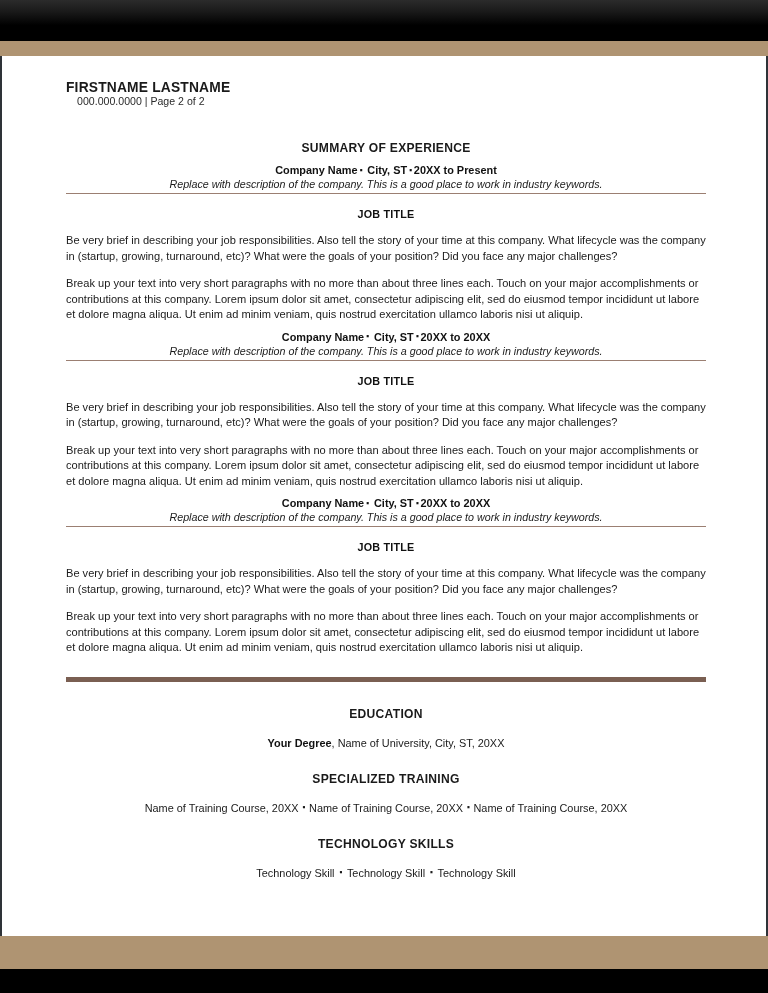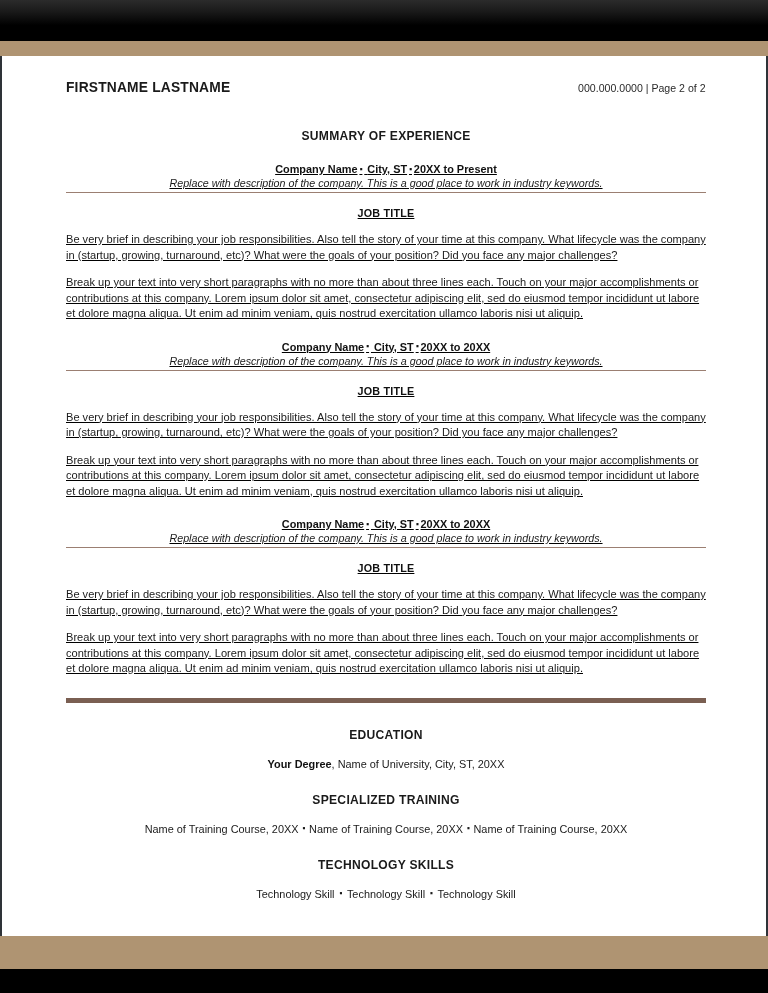--- a/index.html
+++ b/index.html
@@ -59,20 +59,21 @@
     top: 0;
     width: 640px;
   }
 
   
   .doc-header {
     display: flex;
     justify-content: space-between;
     align-items: baseline;
     padding-top: 22px;
+    flex-direction: column;
   }
   .header-name {
     font-family: "Liberation Sans Narrow", "Liberation Sans", sans-serif;
     font-weight: bold;
     font-size: 15px;
     letter-spacing: 0.2px;
     color: #1a1a1a;
     transform: scaleX(0.92);
     transform-origin: left center;
   }
@@ -92,21 +93,21 @@
     font-weight: bold;
     font-size: 13px;
     letter-spacing: 0.3px;
     color: #1a1a1a;
     transform: scaleX(0.93);
   }
 
   .summary-heading { margin-top: 33px; }
 
   
-  .company-block { margin-top: 19px; text-decoration: underline; }
+  .company-block { margin-top: 8px; }
   .company-line {
     text-align: center;
     font-family: "Liberation Sans Narrow", "Liberation Sans", sans-serif;
     font-weight: bold;
     font-size: 11.6px;
     color: #111111;
     transform: scaleX(0.94);
     white-space: nowrap;
   }
   .company-line .sep {

